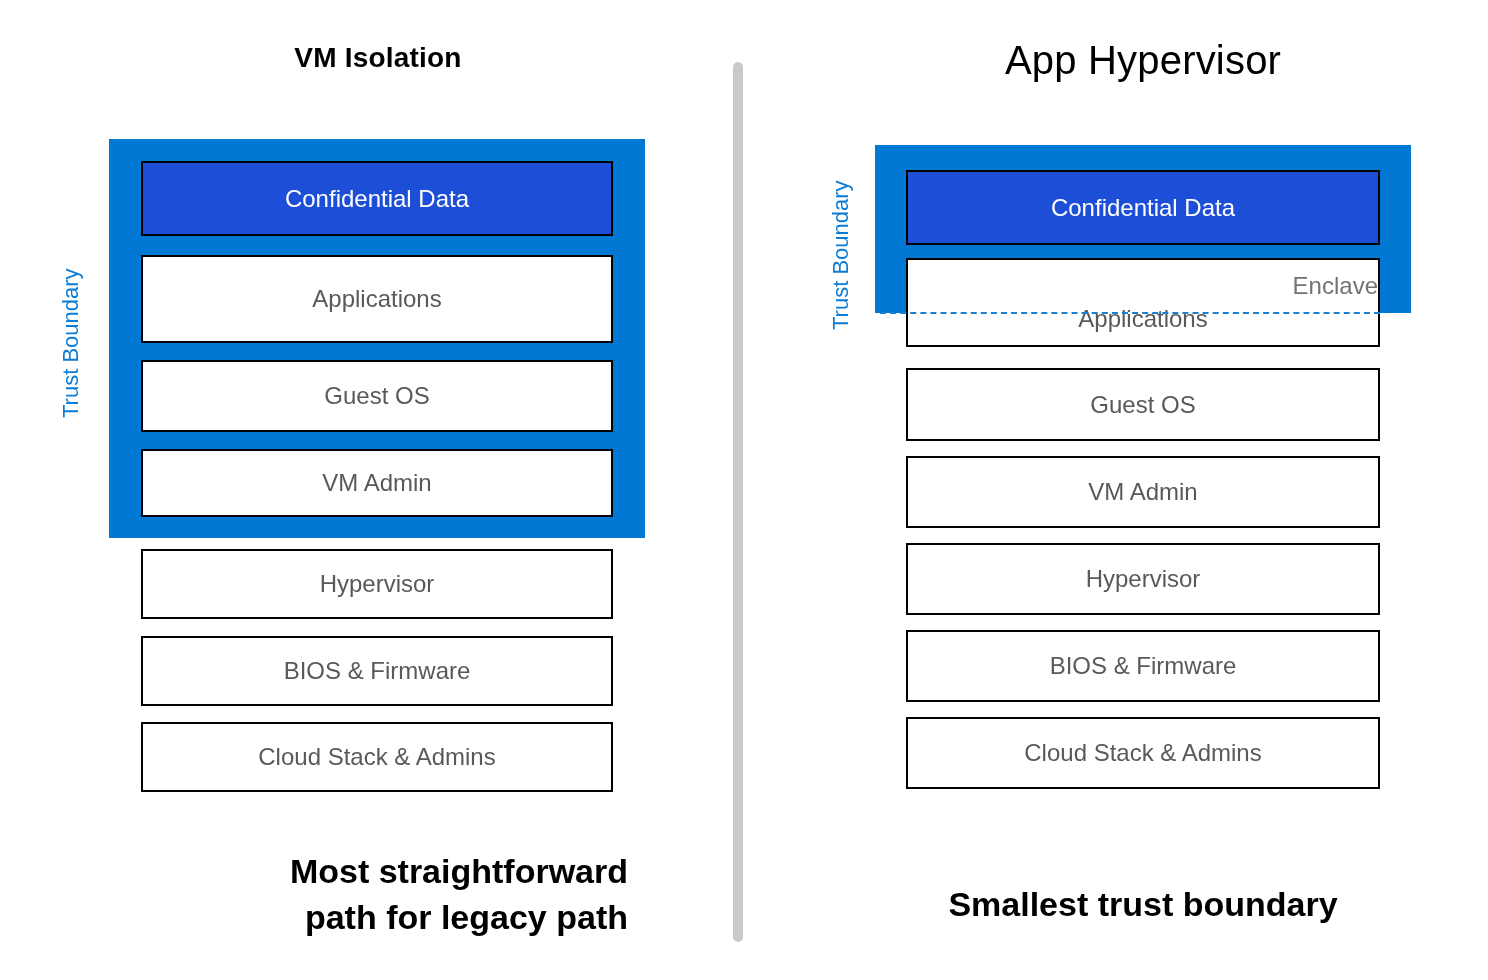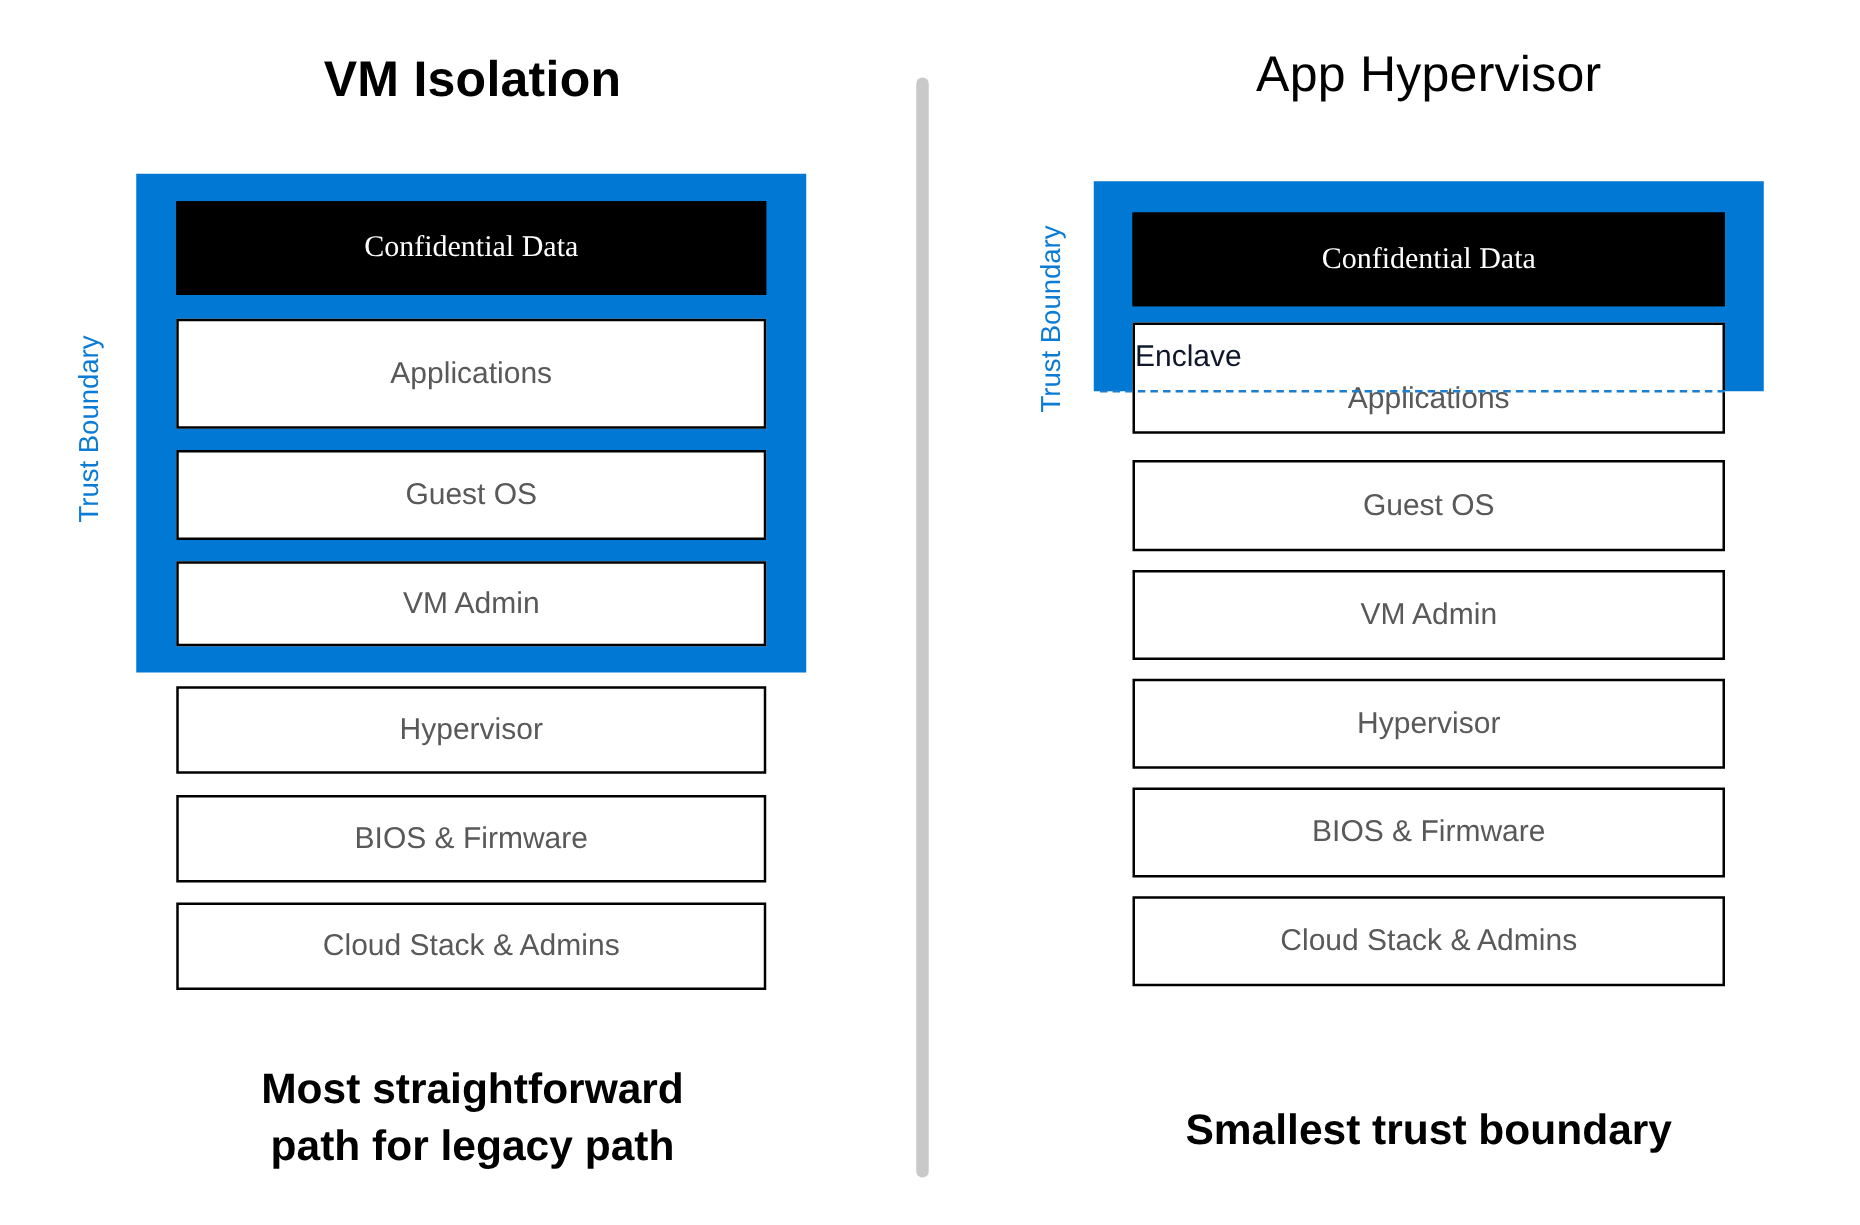--- a/index.html
+++ b/index.html
@@ -3,26 +3,26 @@
 <meta charset="utf-8">
 <style>
   html,body{margin:0;padding:0;background:#ffffff;}
   body{width:1488px;height:980px;position:relative;overflow:hidden;
        font-family:"Liberation Sans","DejaVu Sans",sans-serif;}
 
   .stage{position:absolute;left:0;top:0;width:1488px;height:980px;background:#fff;}
 
   
   .title{position:absolute;text-align:center;color:#000;white-space:nowrap;}
-  #title-vm{left:128px;top:42px;width:500px;font-size:40px;font-weight:700;letter-spacing:.2px;}
+  #title-vm{left:128px;top:42px;width:500px;font-size:28px;font-weight:700;letter-spacing:.2px;}
   #title-app{left:893px;top:38px;width:500px;font-size:40px;font-weight:400;letter-spacing:.2px;}
 
   
   .caption{position:absolute;text-align:center;color:#000;font-weight:700;font-size:34px;line-height:46px;}
-  #caption-vm{left:128px;top:848px;width:500px;}
+  #caption-vm{left:128px;top:848px;width:500px;text-align:right;}
   #caption-app{left:893px;top:845px;width:500px;margin-top:36px;}
 
   
   .divider{position:absolute;left:733px;top:62px;width:10px;height:880px;
            background:#c9c9c9;border-radius:5px;}
 
   
   .tb-label{position:absolute;color:#0b7bd4;font-size:22px;white-space:nowrap;
             transform-origin:0 0;transform:rotate(-90deg);}
   #tb-left{left:58px;top:418px;}
@@ -30,32 +30,32 @@
 
   
   .blue-frame{position:absolute;background:#0078D4;}
   #frame-left{left:109px;top:139px;width:536px;height:399px;}
   #frame-right{left:875px;top:145px;width:536px;height:168px;}
 
   
   .row{position:absolute;box-sizing:border-box;border:2.5px solid #000;background:#fff;
        display:flex;align-items:center;justify-content:center;}
   .row .lbl{font-size:24px;color:#595959;line-height:1.15;text-align:center;}
-  .row.dark{background:#000000;border-color:#000;font-family:Liberation Serif, serif;}
+  .row.dark{background:#1d4ed8;border-color:#000;}
   .row.dark .lbl{color:#ffffff;}
 
   
   .col-l{left:141px;width:472px;}
   
   .col-r{left:906px;width:474px;}
 
   
   #row-r-apps{display:block;}
-  #row-r-apps .encl-top{position:absolute;left:0;right:0;top:12px;text-align:left;
-      font-size:24px;color:#0f172a;}
+  #row-r-apps .encl-top{position:absolute;left:0;right:0;top:12px;text-align:right;
+      font-size:24px;color:#737373;}
   #row-r-apps .encl-bot{position:absolute;left:0;right:0;top:45px;text-align:center;
       font-size:24px;color:#595959;}
   .dashed-split{position:absolute;left:880px;top:312px;width:500px;height:0;
       border-top:2px dashed #1b7fd1;}
 </style>
 </head>
 <body>
 
 <div class="stage">
 

